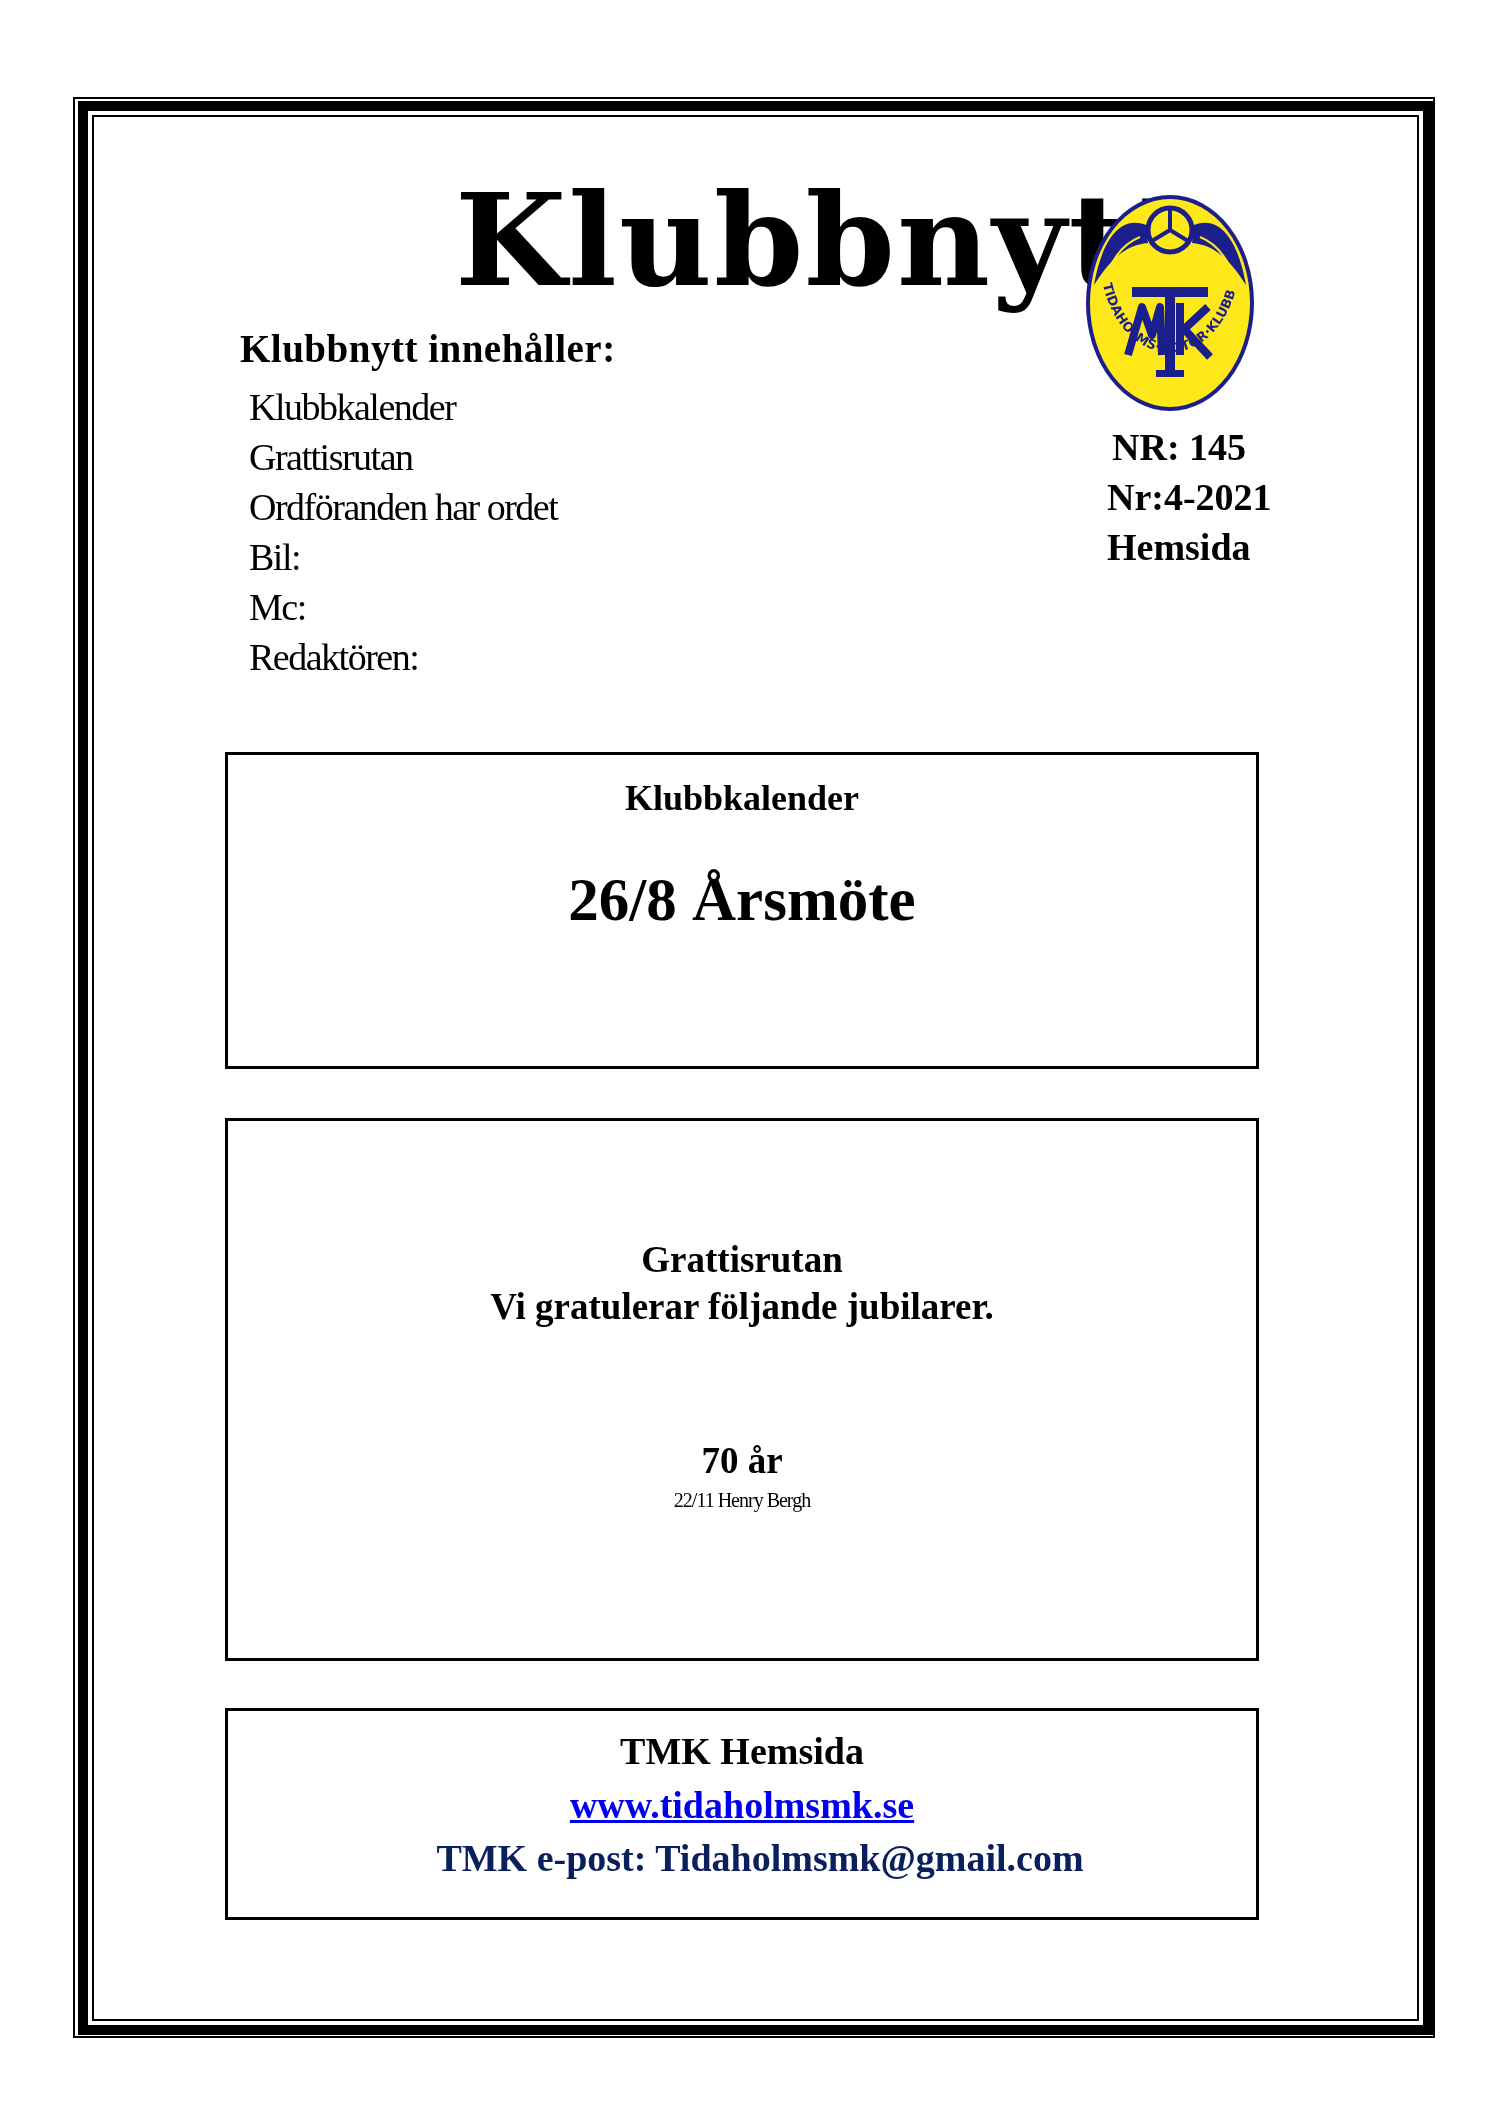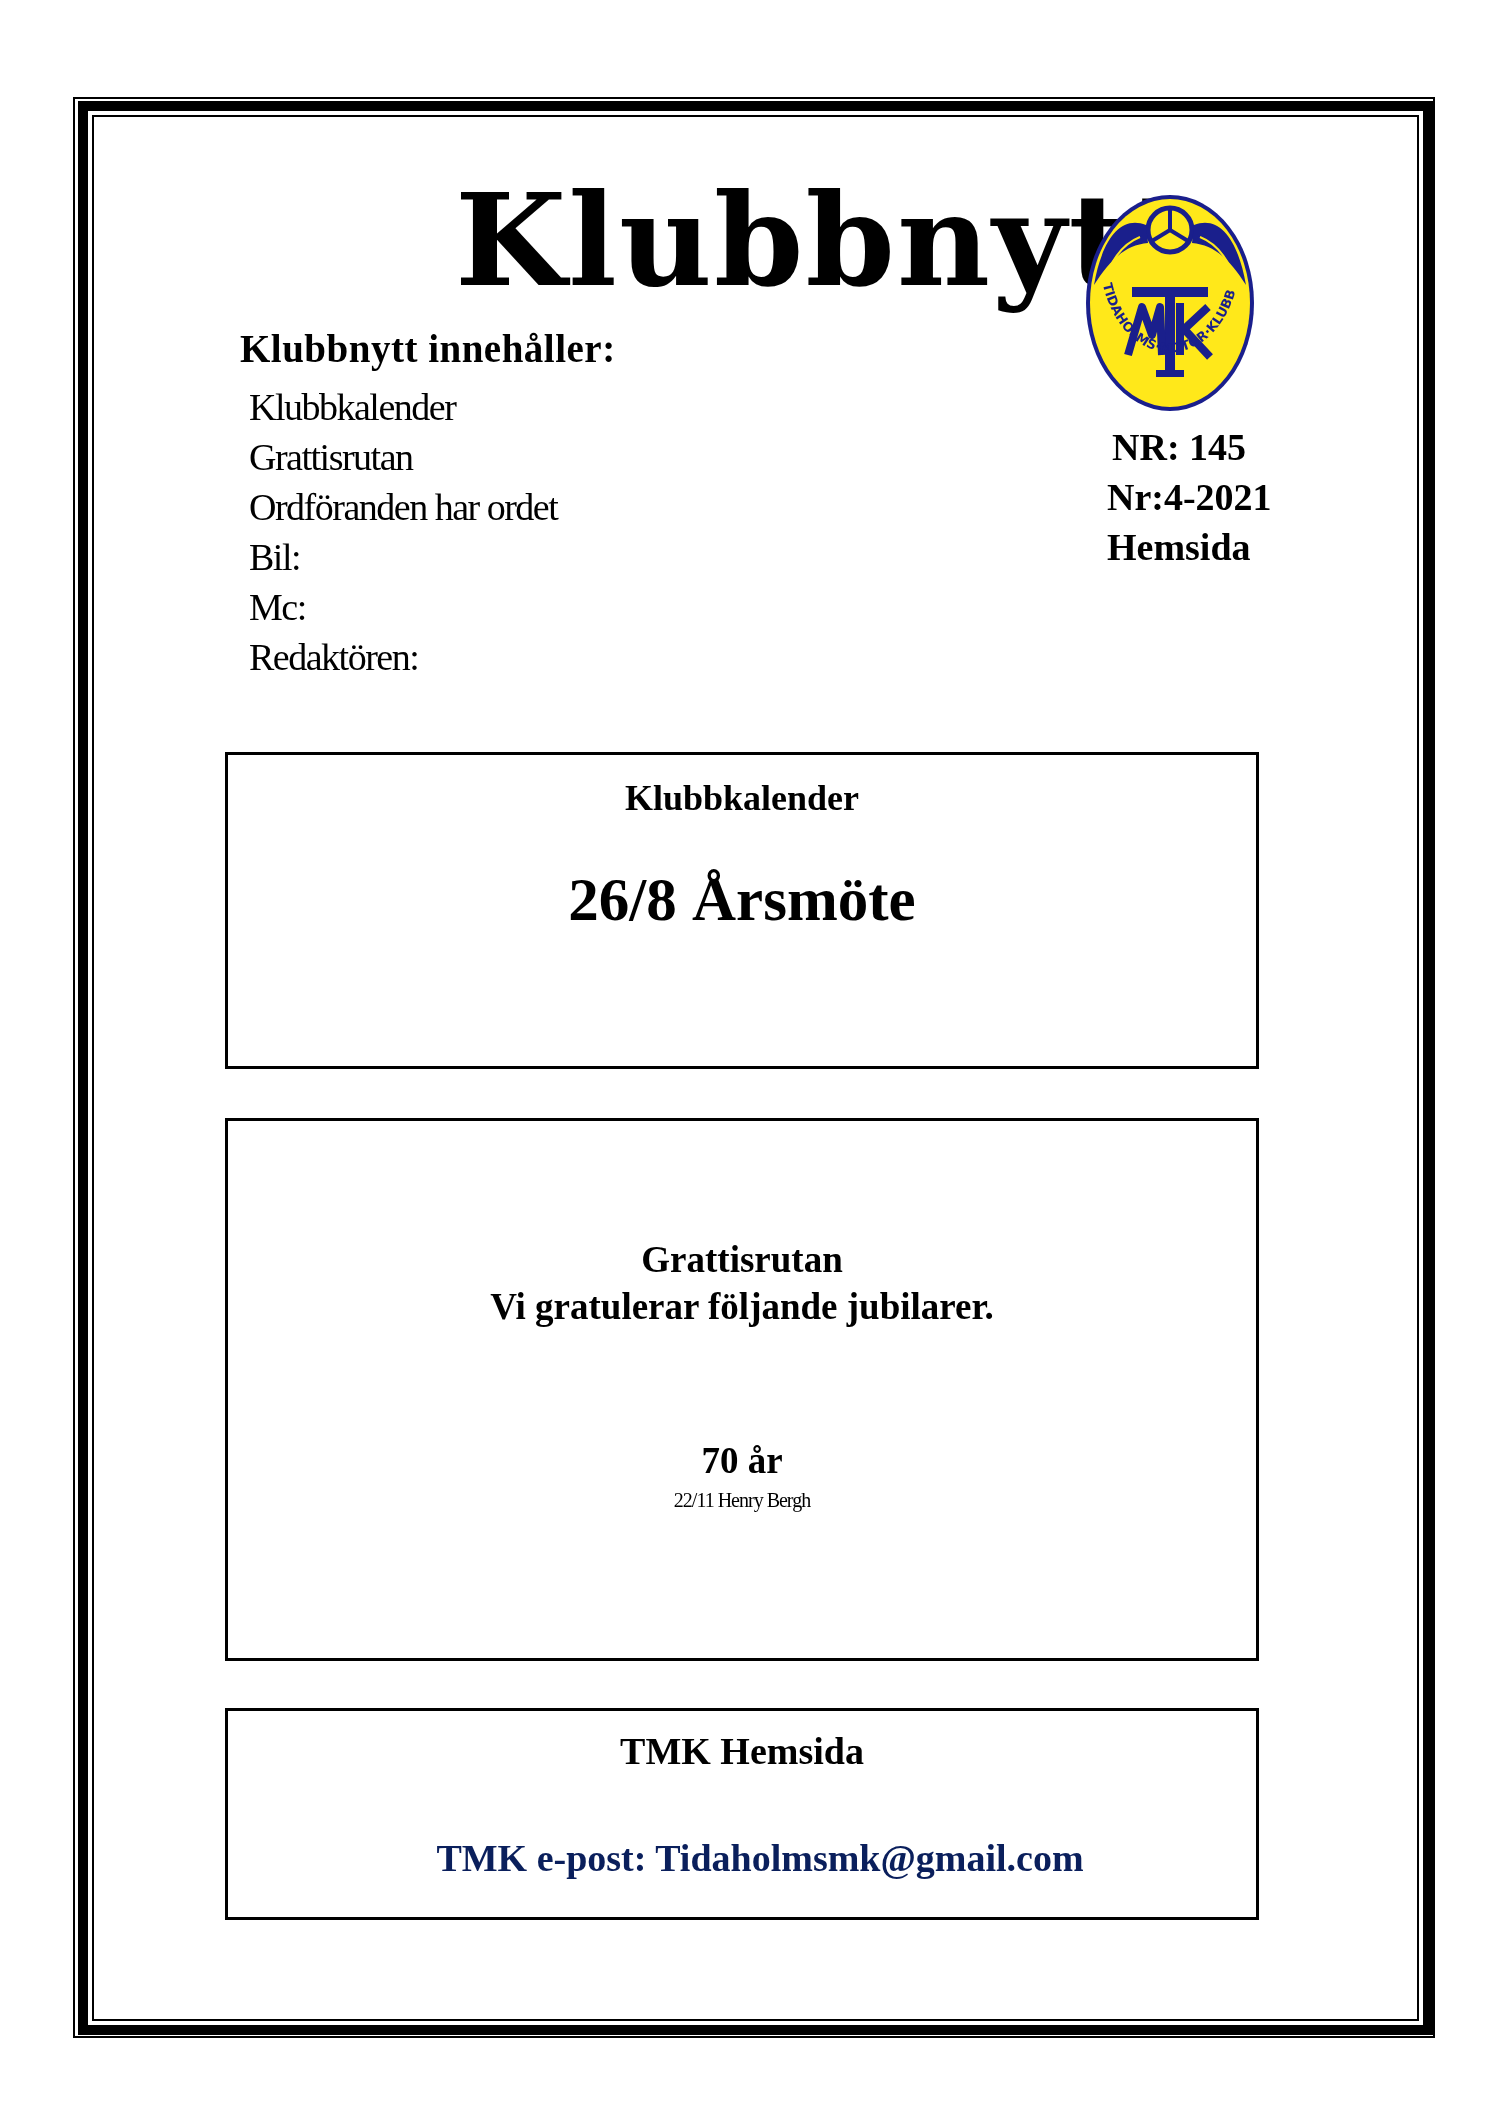--- a/index.html
+++ b/index.html
@@ -111,14 +111,15 @@
 
 <section class="box box2">
   <div class="b-title">Grattisrutan</div>
   <div class="b-sub">Vi gratulerar följande jubilarer.</div>
   <div class="b-age">70 år</div>
   <div class="b-name">22/11 Henry Bergh</div>
 </section>
 
 <section class="box box3">
   <div class="b-title">TMK Hemsida</div>
+  <div class="b-link"><a>www.tidaholmsmk.se</a></div>
   <div class="b-email">TMK e-post: Tidaholmsmk@gmail.com</div>
 </section>
 
 </body></html>

